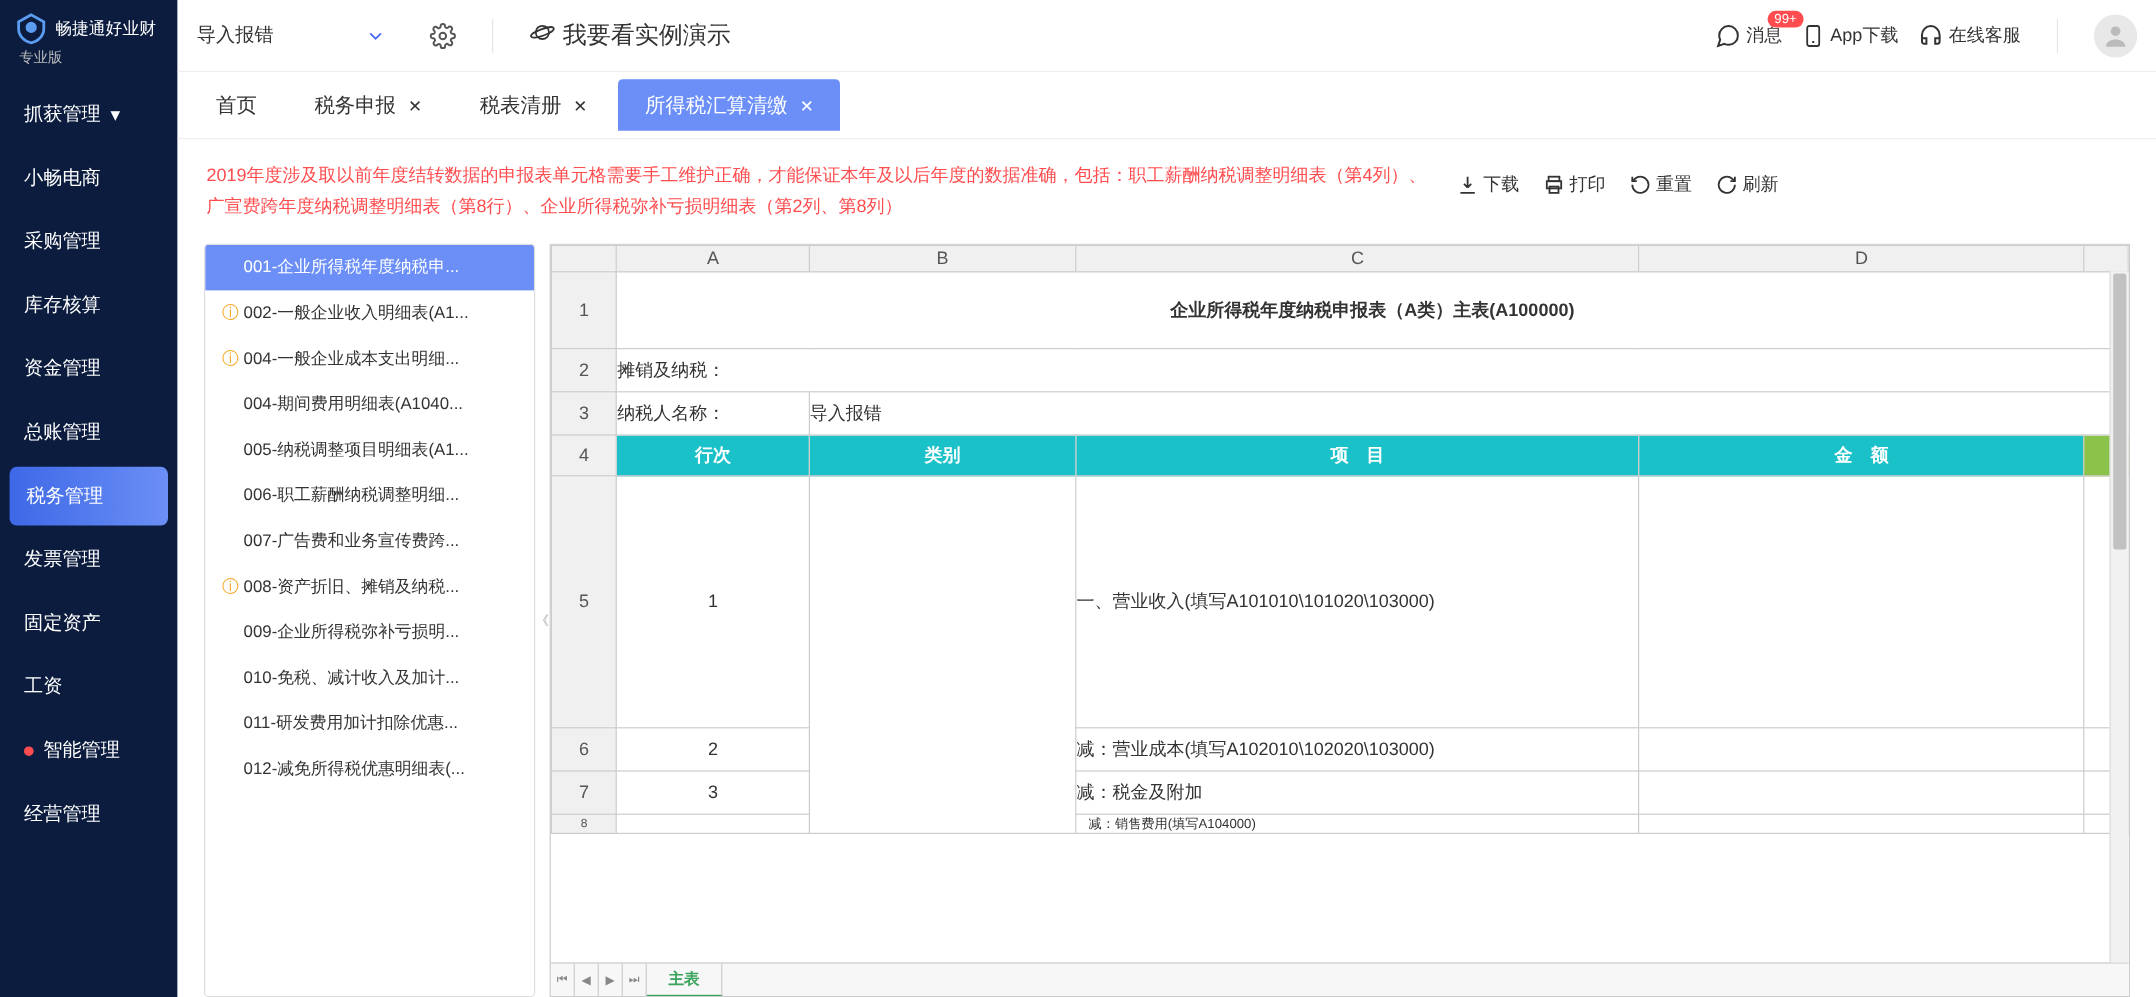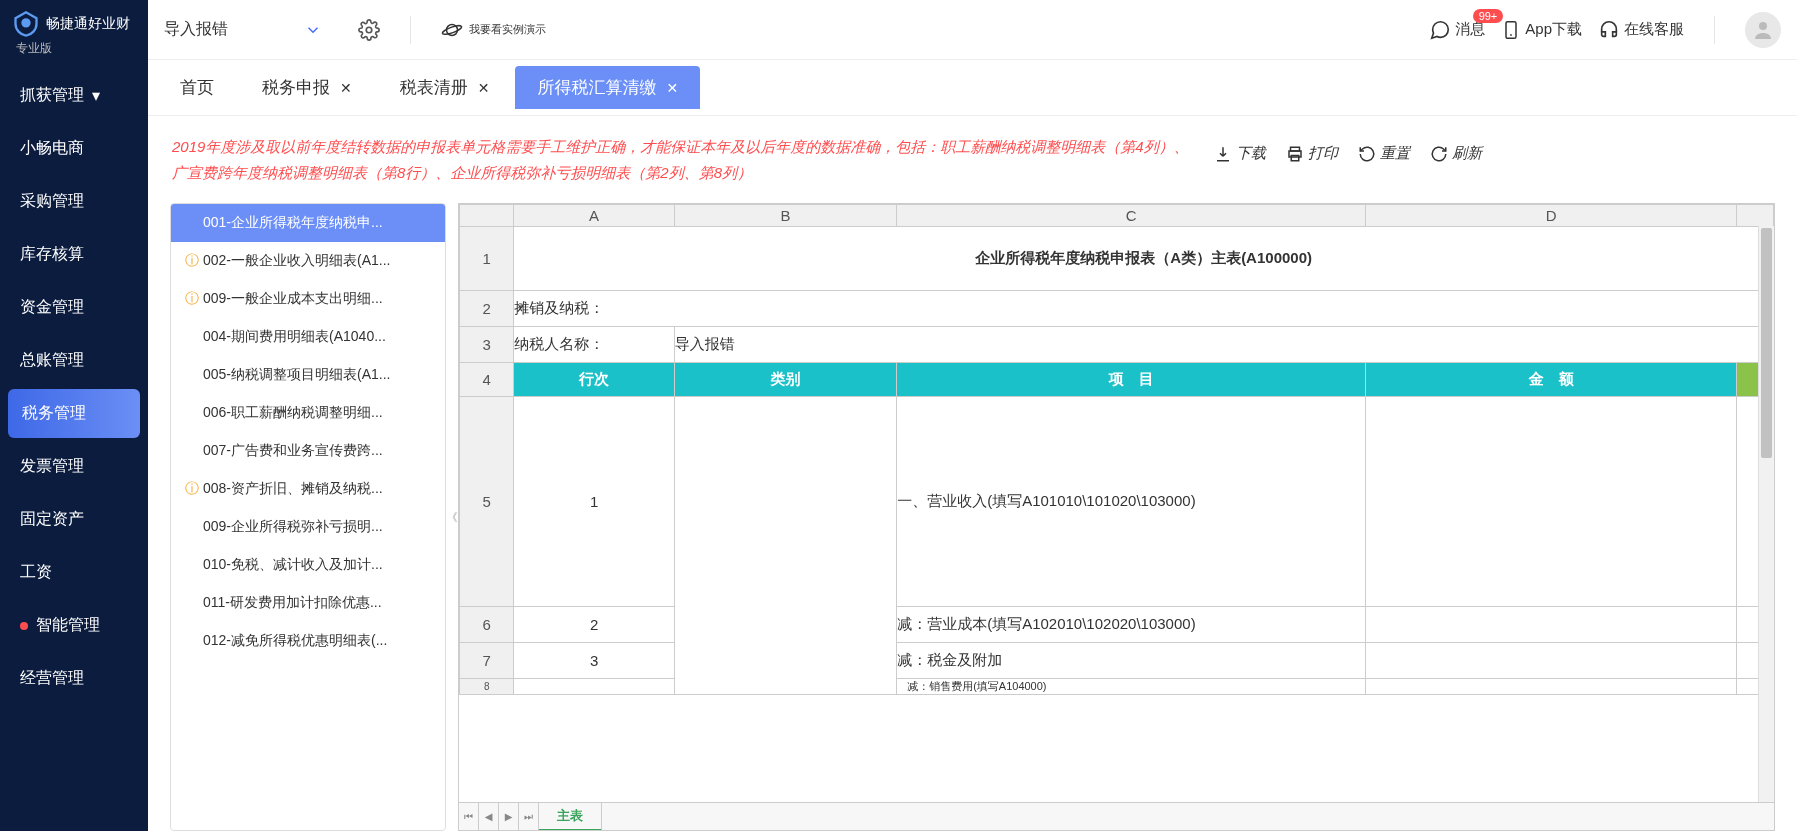--- a/index.html
+++ b/index.html
@@ -16,35 +16,35 @@
     .nav-item.active { background: linear-gradient(90deg, #3e68e7, #6b8ff5); border-radius: 6px; margin: 2px 8px; padding: 14px 14px; }
     .nav-item .dot { width: 8px; height: 8px; background: #ff4d4f; border-radius: 50%; }
     
     
     .main { flex: 1; display: flex; flex-direction: column; background: #fff; position: relative; }
     .topbar { display: flex; align-items: center; padding: 8px 16px; border-bottom: 1px solid #eee; gap: 16px; height: 60px; }
     .import-label { font-size: 16px; flex: 0 0 auto; }
     .topbar-select { margin-left: 60px; color: #4a6cf7; cursor: pointer; display: flex; align-items: center; }
     .gear { margin-left: 20px; cursor: pointer; color: #555; }
     .divider-v { width: 1px; height: 28px; background: #e5e5e5; margin: 0 14px; }
-    .demo-link { display: flex; align-items: center; gap: 6px; cursor: pointer; color: #333; font-size: 11px; }
+    .demo-link { display: flex; align-items: flex-start; gap: 6px; cursor: pointer; color: #333; font-size: 20px; }
     .topbar-spacer { flex: 1; }
     .topbar-btn { display: flex; align-items: center; gap: 4px; cursor: pointer; color: #333; font-size: 15px; position: relative; }
     .badge { position: absolute; top: -10px; right: -18px; background: #ff4d4f; color: #fff; font-size: 11px; border-radius: 10px; padding: 1px 6px; }
     .avatar { width: 36px; height: 36px; border-radius: 50%; background: #e8e8e8; display: flex; align-items: center; justify-content: center; color: #bbb; }
     
     
     .tabs { display: flex; align-items: center; height: 56px; padding: 0 10px; border-bottom: 1px solid #eee; gap: 4px; }
     .tab { padding: 10px 22px; font-size: 17px; cursor: pointer; display: flex; align-items: center; gap: 8px; border-radius: 4px 4px 0 0; }
     .tab.active { background: #6b8ff7; color: #fff; }
     .tab .close { font-size: 14px; margin-left: 2px; }
     
     
     .content { flex: 1; display: flex; flex-direction: column; overflow: hidden; }
-    .notice-row { display: flex; align-items: flex-start; padding: 18px 24px; gap: 12px; font-style: italic; }
+    .notice-row { display: flex; align-items: flex-start; padding: 18px 24px; gap: 12px; }
     .notice { flex: 1; color: #ff4d4f; font-size: 15px; line-height: 1.7; max-width: 1030px; }
     .toolbar { display: flex; gap: 20px; padding-top: 10px; }
     .tool-btn { display: flex; align-items: center; gap: 4px; cursor: pointer; font-size: 15px; }
     
     .workspace { flex: 1; display: flex; padding: 0 22px 0 22px; overflow: hidden; }
     .form-list { width: 276px; border: 1px solid #ddd; border-radius: 4px; overflow-y: auto; background: #fff; }
     .form-item { padding: 10px 14px; font-size: 14px; cursor: pointer; white-space: nowrap; overflow: hidden; text-overflow: ellipsis; display: flex; align-items: center; gap: 4px; }
     .form-item.active { background: #6b8ff7; color: #fff; }
     .form-item .qicon { color: #f5a623; font-size: 14px; flex-shrink: 0; }
     
@@ -244,21 +244,21 @@
             <div class="form-item active">
               <span style="width: 14px;"></span>
               <span style="overflow: hidden; text-overflow: ellipsis;">001-企业所得税年度纳税申...</span>
             </div>
             <div class="form-item">
               <span class="qicon">ⓘ</span>
               <span style="overflow: hidden; text-overflow: ellipsis;">002-一般企业收入明细表(A1...</span>
             </div>
             <div class="form-item">
               <span class="qicon">ⓘ</span>
-              <span style="overflow: hidden; text-overflow: ellipsis;">009-一般企业成本支出明细...</span>
+              <span style="overflow: hidden; text-overflow: ellipsis;">004-一般企业成本支出明细...</span>
             </div>
             <div class="form-item">
               <span style="width: 14px;"></span>
               <span style="overflow: hidden; text-overflow: ellipsis;">004-期间费用明细表(A1040...</span>
             </div>
             <div class="form-item">
               <span style="width: 14px;"></span>
               <span style="overflow: hidden; text-overflow: ellipsis;">005-纳税调整项目明细表(A1...</span>
             </div>
             <div class="form-item">

